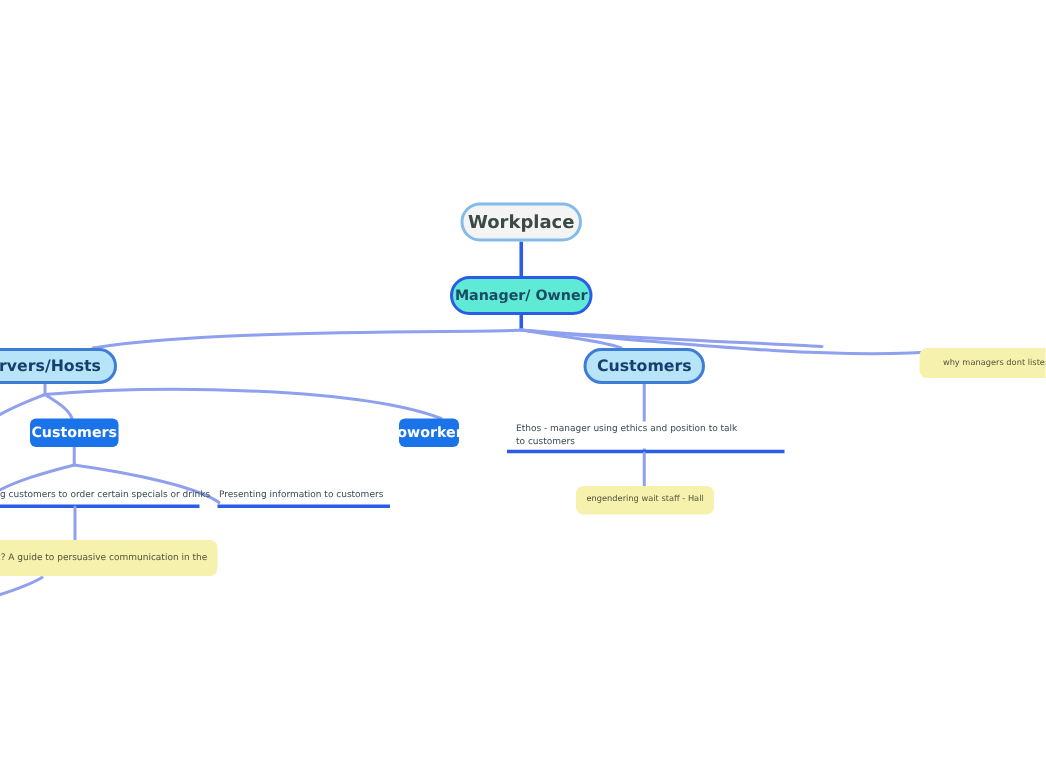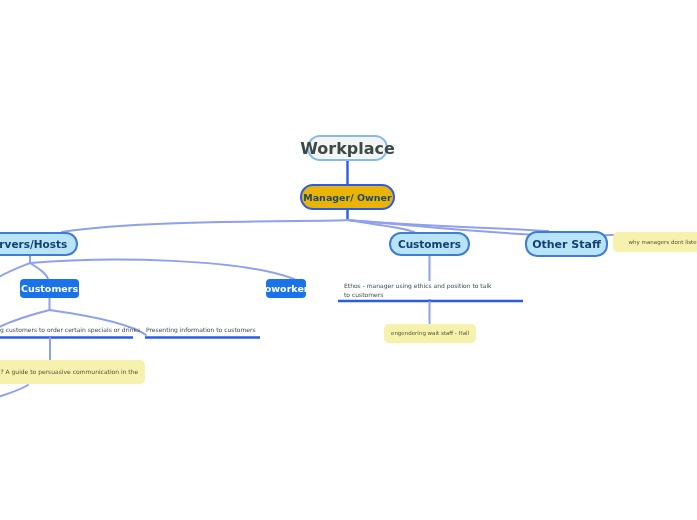--- a/index.html
+++ b/index.html
@@ -8,24 +8,24 @@
     background:#ffffff;
     font-family:"DejaVu Sans","Liberation Sans",sans-serif;
   }
   #canvas{position:absolute;inset:0;width:697px;height:520px;}
   svg.edges{position:absolute;left:0;top:0;z-index:1;}
   .edge{fill:none;stroke:var(--edge);stroke-width:2;stroke-linecap:round;}
   .edge-strong{fill:none;stroke:var(--edge-strong);stroke-width:2.4;stroke-linecap:butt;}
   .node{position:absolute;z-index:2;display:flex;align-items:center;justify-content:center;box-sizing:border-box;white-space:nowrap;}
   .pill-root{
     background:var(--root-fill);border:2.5px solid var(--root-border);
-    border-radius:13px;font-weight:bold;font-size:16px;color:#3c4a46;
+    border-radius:13px;font-weight:bold;font-size:12px;color:#3c4a46;
   }
   .pill-manager{
-    background:#eab308;border:2px solid var(--edge-strong);
+    background:#5eead4;border:2px solid var(--edge-strong);
     border-radius:13px;font-weight:bold;font-size:9.5px;color:#1b4a66;
   }
   .pill-branch{
     background:var(--branch-fill);border:2px solid var(--branch-border);
     border-radius:12px;font-weight:bold;font-size:10.5px;color:var(--branch-text);
   }
   .btn-blue{
     background:var(--button-fill);color:var(--button-text);
     border-radius:4px;font-weight:bold;font-size:9.5px;
   }
@@ -82,23 +82,20 @@
   </div>
 
   <div class="node pill-branch" style="left:-26px;top:232px;width:104px;height:24px;">
     <span>Servers/Hosts</span>
   </div>
 
   <div class="node pill-branch" style="left:389px;top:232px;width:81px;height:24px;">
     <span>Customers</span>
   </div>
 
-  <div class="node pill-branch" style="left:525px;top:231px;width:83px;height:26px;font-size:11px;">
-    <span>Other Staff</span>
-  </div>
 
   <div class="node note" style="left:613px;top:232px;width:110px;height:20px;">
     <span>why managers dont listen to</span>
   </div>
 
   <div class="node btn-blue" style="left:20px;top:279px;width:59px;height:19px;">
     <span>Customers</span>
   </div>
 
   <div class="node btn-blue" style="left:266px;top:279px;width:40px;height:19px;">

